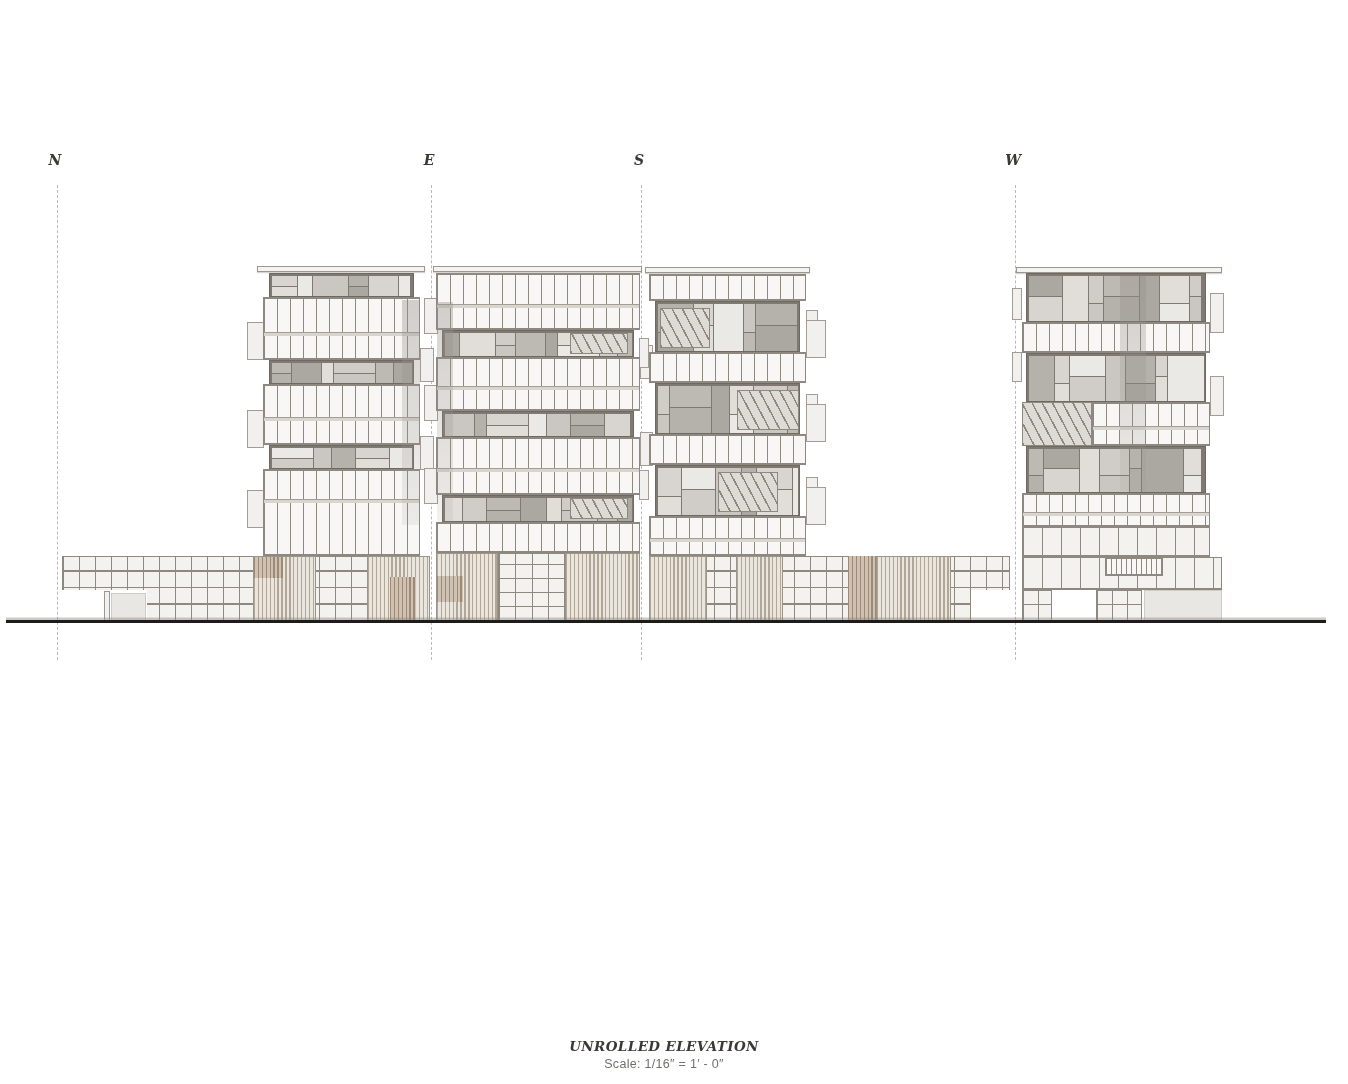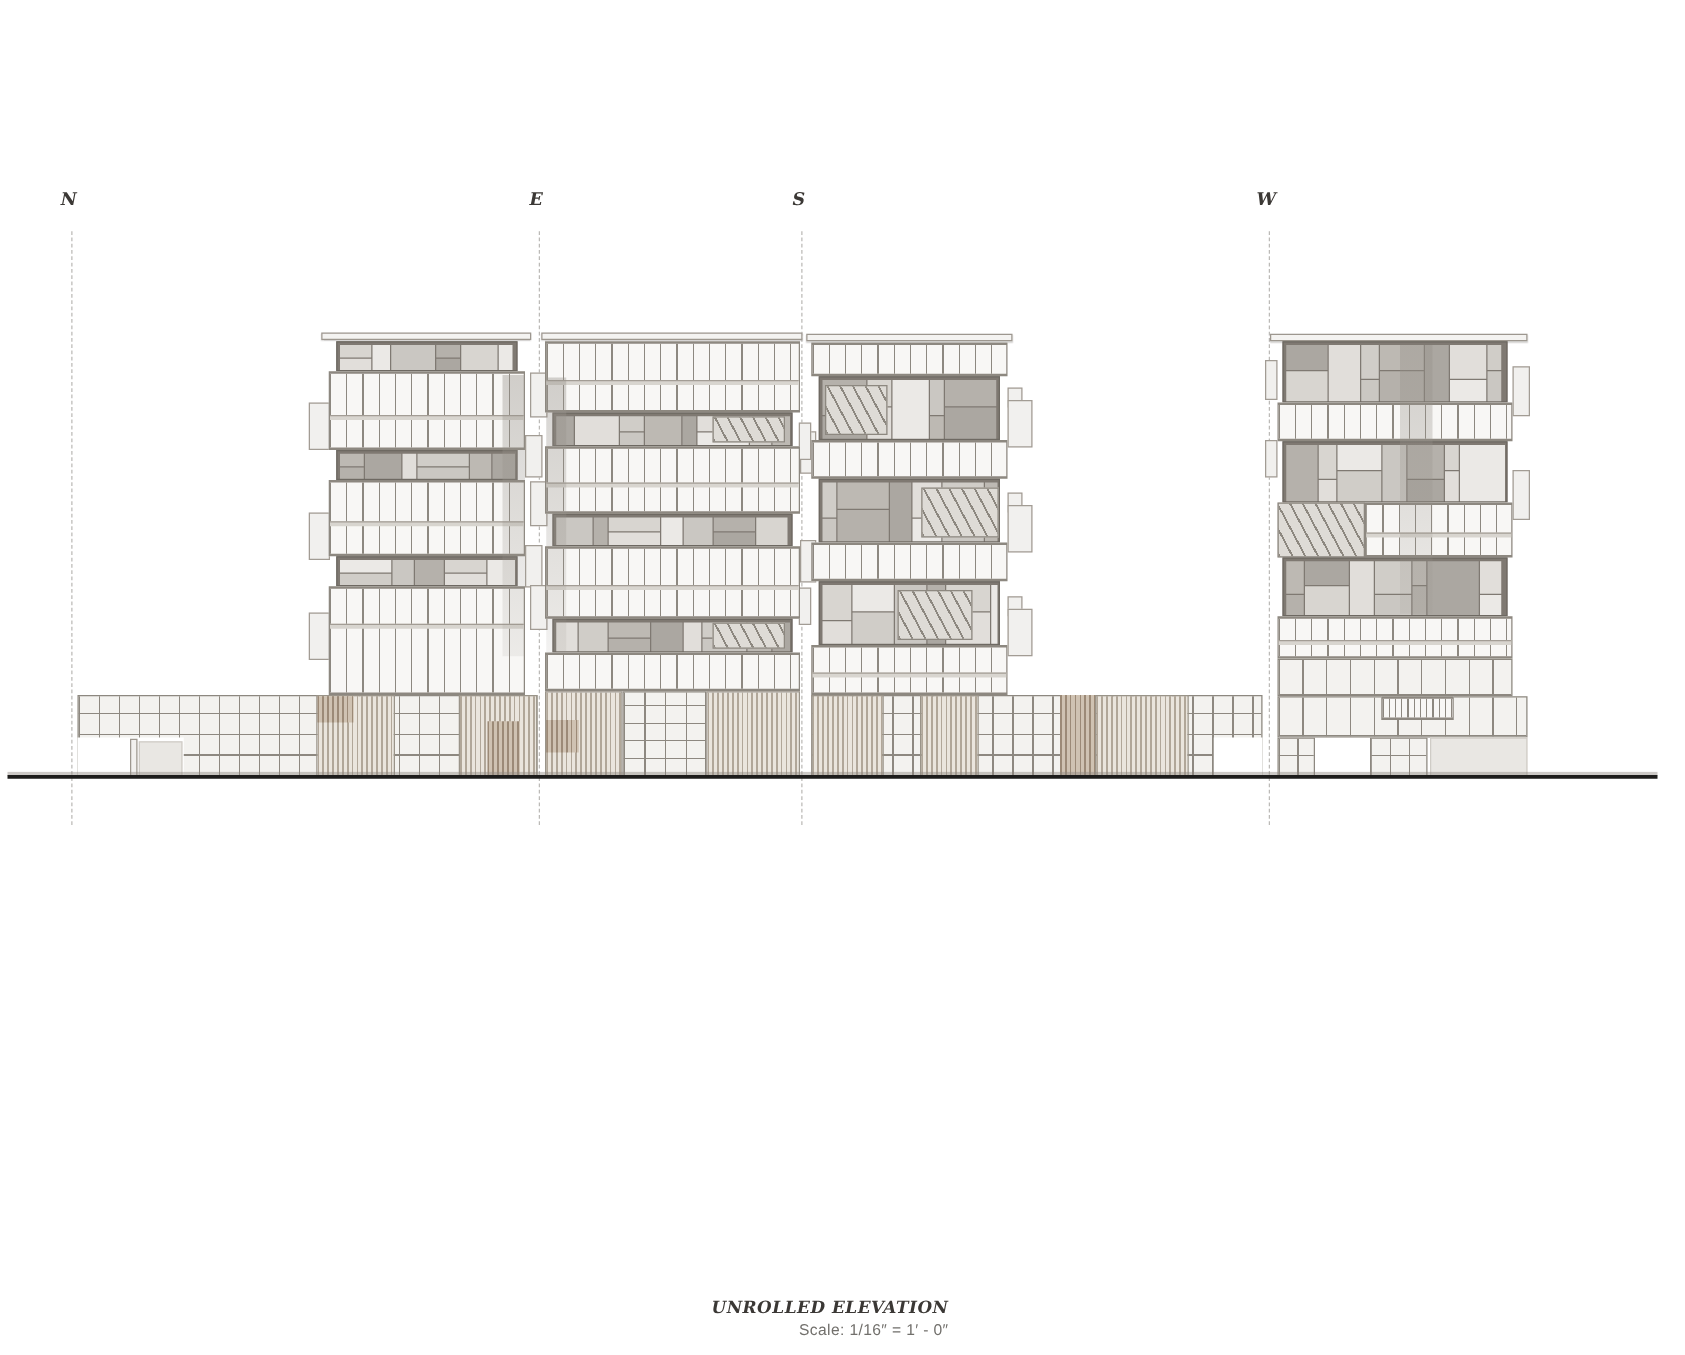--- a/index.html
+++ b/index.html
@@ -56,21 +56,21 @@
   }
   
   #groundline{
     position:absolute;height:2.5px;background:var(--ground);
     box-shadow:0 -2.5px 0 rgba(141,136,128,.45);
   }
   
   .titleblock{
     position:absolute;
     transform:translateX(-50%);
-    text-align:right;
+    text-align:center;
   }
   .title{
     font-family:"DejaVu Serif", serif;
     font-weight:bold;font-style:italic;
     font-size:13.5px;letter-spacing:.4px;
     color:var(--text_dark);
   }
   .scale{
     margin-top:3px;
     font-family:"Liberation Sans", sans-serif;

